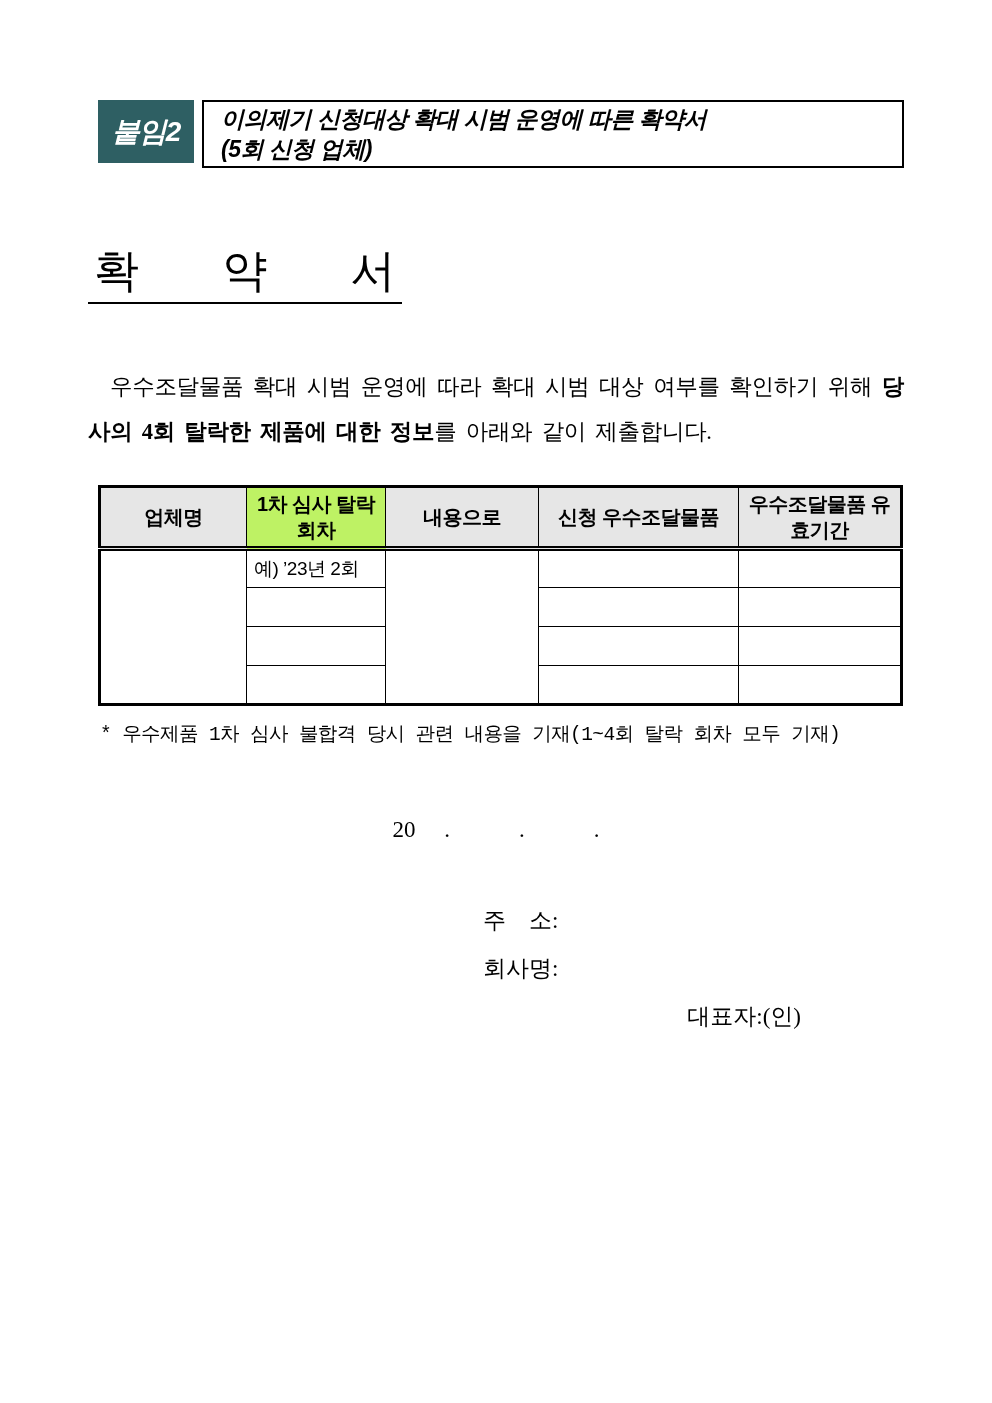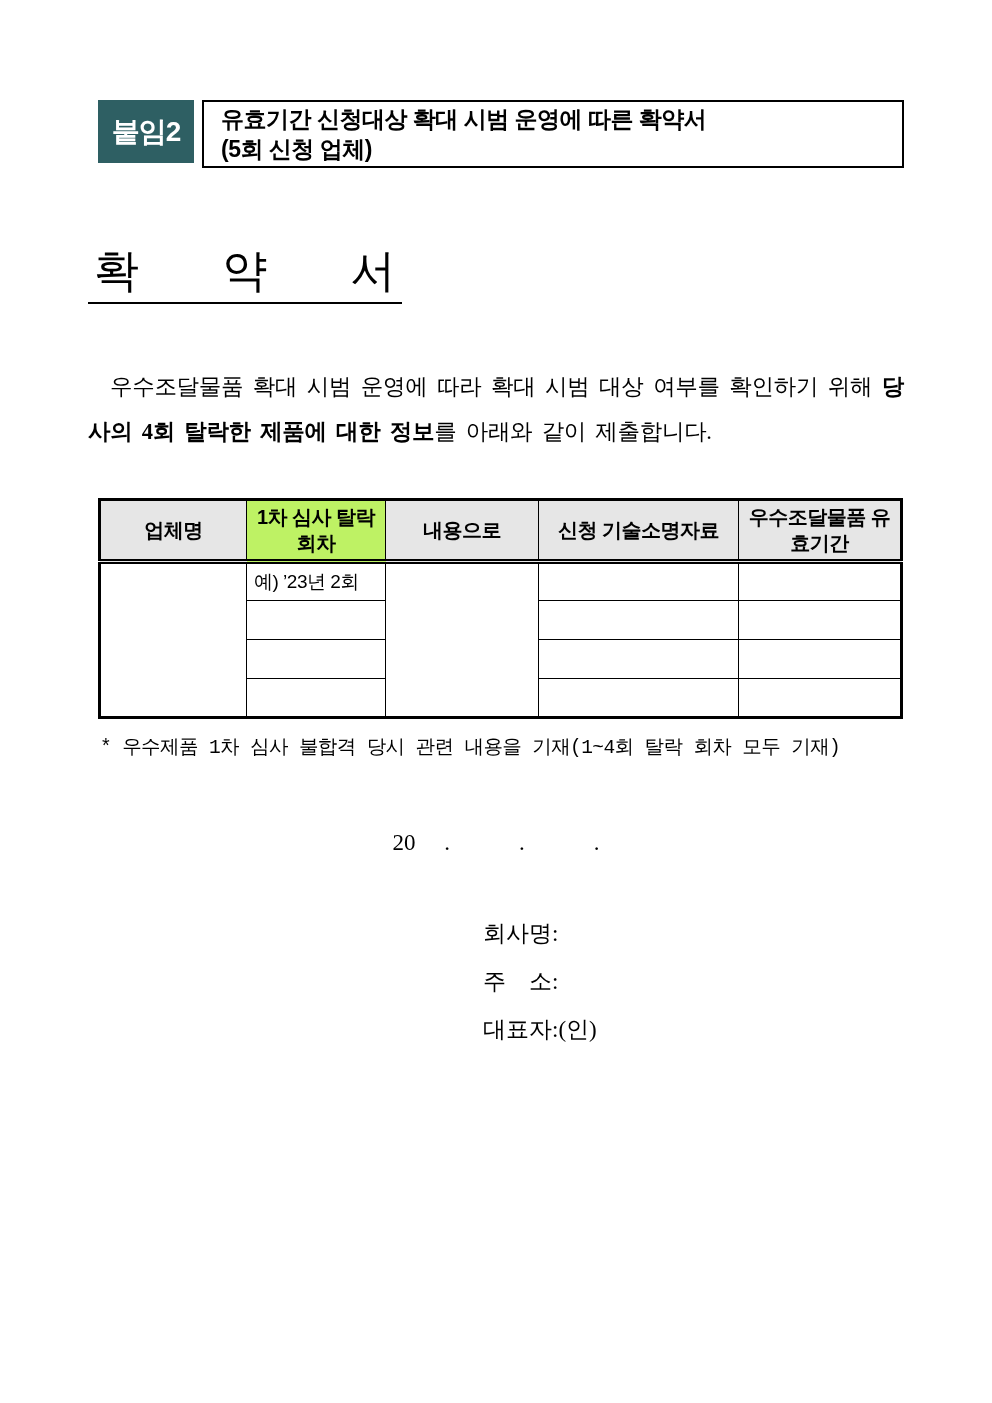--- a/index.html
+++ b/index.html
@@ -15,20 +15,21 @@
     overflow: hidden;
     font-family: "Liberation Serif", "DejaVu Serif", serif;
   }
   
   .header-row {
     display: flex;
     align-items: stretch;
     gap: 8px;
     margin-left: 10px;
     height: 88px;
+    font-style: italic;
   }
   .badge {
     width: 96px;
     height: 63px;
     background: #2e5f63;
     color: #fff;
     font-family: "Liberation Sans", "DejaVu Sans", sans-serif;
     font-weight: bold;
     font-size: 28px;
     display: flex;
@@ -68,21 +69,21 @@
     font-size: 22.5px;
     line-height: 45px;
     text-align: justify;
     letter-spacing: -0.3px;
     word-spacing: 4px;
   }
   .para .b { font-weight: bold; }
   .para-intro { margin-top: 60px; text-indent: 22px; }
   .para-pledge { margin-top: 32px; text-indent: 25px; }
   
-  .tbl-wrap { margin-top: 44px; margin-left: 10px; }
+  .tbl-wrap { margin-top: 31px; margin-left: 10px; }
   table {
     width: 802px;
     border-collapse: collapse;
     table-layout: fixed;
     border: 3px solid #000;
   }
   th, td { border: 1px solid #000; }
   thead th {
     height: 62px;
     background: #e6e6e6;
@@ -124,31 +125,31 @@
   }
   
   .sign-block {
     margin-top: 52px;
     margin-left: 395px;
     width: 318px;
     font-size: 23px;
     line-height: 48px;
   }
   .sign-line { white-space: pre; }
-  .rep-line { display: flex; justify-content: flex-start; }
+  .rep-line { display: flex; justify-content: flex-end; }
 </style>
 </head>
 <body>
 
 <div class="page">
 
   <div class="header-row">
     <div class="badge" style="background: rgb(46, 95, 99);">붙임2</div>
     <div class="title-box">
-      <div>유효기간 신청대상 확대 시범 운영에 따른 확약서</div>
+      <div>이의제기 신청대상 확대 시범 운영에 따른 확약서</div>
       <div>(5회 신청 업체)</div>
     </div>
   </div>
 
   <div class="doc-title-wrap">
     <span class="doc-title">확 약 서</span>
   </div>
 
   <p class="para para-intro"><span>우수조달물품 확대 시범 운영에 따라 확대 시범 대상 여부를 확인하기 위해 </span><span class="b">당사의 4회 탈락한 제품에 대한 정보</span><span>를 아래와 같이 제출합니다.</span></p>
 
@@ -159,21 +160,21 @@
           <col style="width:139px">
           <col style="width:153px">
           <col style="width:200px">
           <col style="width:163px">
       </colgroup>
       <thead>
         <tr>
           <th style="background: rgb(230, 230, 230);">업체명</th>
           <th style="background: #bef264;">1차 심사 탈락 회차</th>
           <th style="background: rgb(230, 230, 230);">내용으로</th>
-          <th style="background: rgb(230, 230, 230);">신청 기술소명자료</th>
+          <th style="background: rgb(230, 230, 230);">신청 우수조달물품</th>
           <th style="background: rgb(230, 230, 230);">우수조달물품 유효기간</th>
         </tr>
       </thead>
       <tbody>
         <tr>
           <td rowspan="4"></td>
           <td class="example">예) ’23년 2회</td>
           <td rowspan="4"></td>
           <td></td>
           <td></td>
@@ -196,21 +197,21 @@
       </tbody>
     </table>
   </div>
 
   <p class="footnote">* 우수제품 1차 심사 불합격 당시 관련 내용을 기재(1~4회 탈락 회차 모두 기재)</p>
 
 
   <div class="date-line">20     .            .            .</div>
 
   <div class="sign-block">
+    <div class="sign-line">주    소:</div>
     <div class="sign-line">회사명:</div>
-    <div class="sign-line">주    소:</div>
     <div class="rep-line">
       <span>대표자:</span>
       <span>(인)</span>
     </div>
   </div>
 
 </div>
 
 </body></html>

